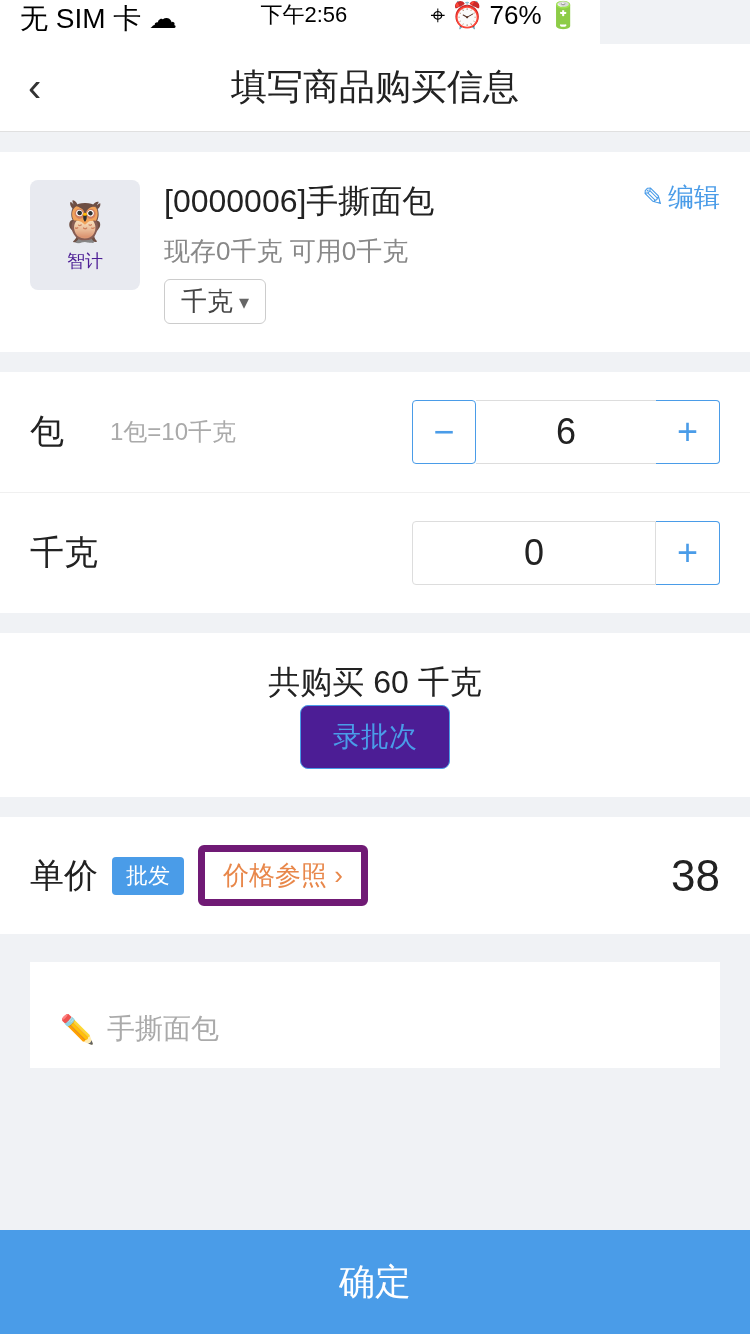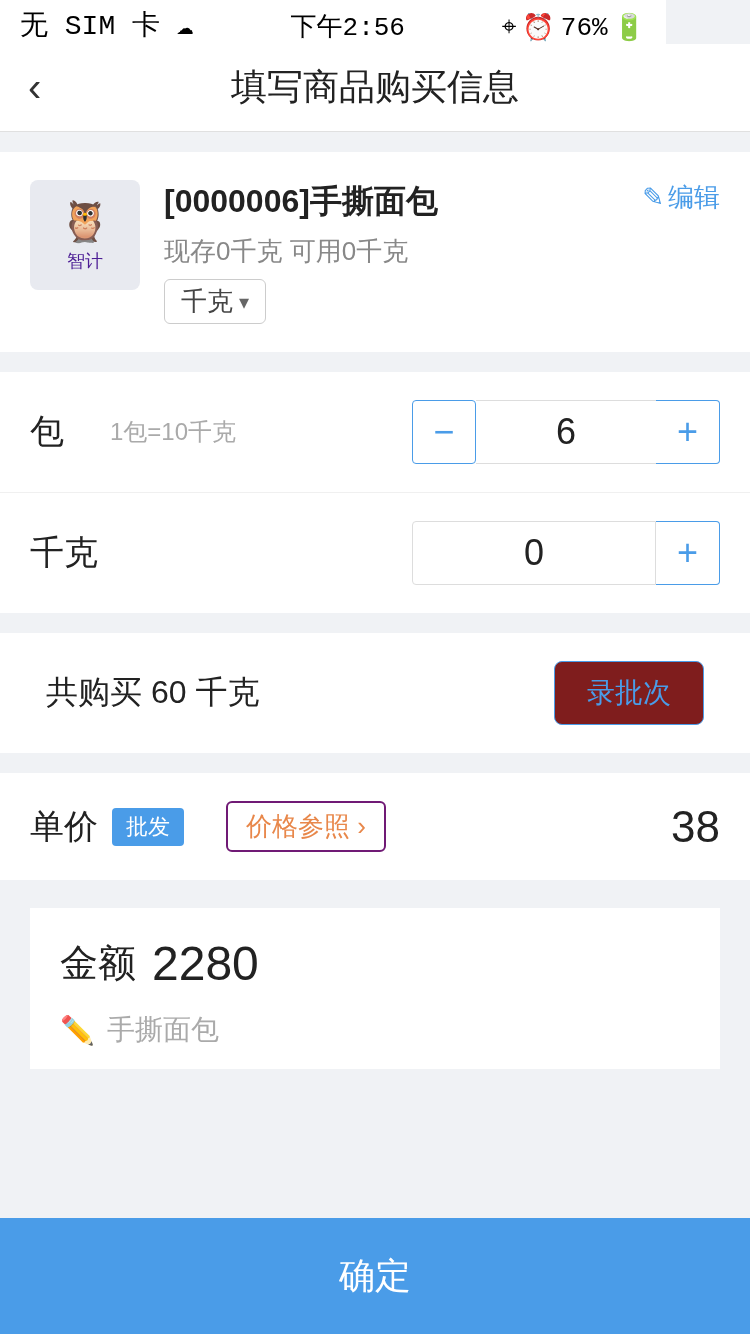--- a/index.html
+++ b/index.html
@@ -7,39 +7,38 @@
     body {
       width: 750px;
       min-height: 1334px;
       font-family: -apple-system, "PingFang SC", "Helvetica Neue", sans-serif;
       background: #f0f2f5;
       position: relative;
     }
 
     
     .status-bar {
-      width: 666px;
+      width: 600px;
       height: 44px;
       background: #fff;
       display: flex;
-      align-items: flex-end;
+      align-items: flex-start;
       justify-content: space-between;
       padding: 0 20px;
       font-size: 28px;
-      font-family: Liberation Mono, monospace;
     }
     .status-left {
       font-size: 28px;
       color: #000;
       display: flex;
       align-items: center;
       gap: 8px;
     }
     .status-center {
-      font-size: 26px;
+      font-size: 22px;
       color: #000;
       font-weight: 400;
     }
     .status-right {
       display: flex;
       align-items: center;
       gap: 6px;
       font-size: 26px;
       color: #000;
     }
@@ -96,21 +95,21 @@
       font-size: 18px;
       color: #4c1d95;
       margin-top: 4px;
     }
     .product-info {
       flex: 1;
     }
     .product-name {
       font-size: 32px;
       color: #222;
-      font-weight: 700;
+      font-weight: 400;
       margin-bottom: 10px;
     }
     .product-stock {
       font-size: 26px;
       color: #888;
       margin-bottom: 10px;
     }
     .product-unit-row {
       display: flex;
       align-items: center;
@@ -210,36 +209,37 @@
       display: flex;
       align-items: center;
       justify-content: center;
       border-radius: 4px 0 0 4px;
     }
 
     
     .summary-row {
       background: #fff;
       margin-top: 20px;
-      padding: 28px 46px;
+      padding: 28px 30px;
       display: flex;
       align-items: center;
       justify-content: space-between;
+      flex-direction: column;
     }
     .summary-text {
       font-size: 32px;
       color: #222;
     }
     .batch-btn {
       border: 1px solid #4a9ce8;
       border-radius: 8px;
       padding: 12px 32px;
       font-size: 28px;
       color: #4a9ce8;
-      background: #7f1d1d;
+      background: #4c1d95;
       cursor: pointer;
     }
 
     
     .price-section {
       background: #fff;
       margin-top: 20px;
       padding: 28px 30px;
     }
     .price-row {
@@ -252,30 +252,29 @@
       color: #222;
     }
     .price-badge {
       background: #4a9ce8;
       color: #fff;
       font-size: 22px;
       padding: 4px 14px;
       border-radius: 4px;
     }
     .price-ref-btn {
-      border: 2px solid #701a75;
+      border: 7px solid #701a75;
       border-radius: 6px;
       padding: 6px 18px;
       font-size: 26px;
       color: #e8874a;
       display: flex;
       align-items: center;
       gap: 4px;
       cursor: pointer;
-      margin-left: 28px;
     }
     .price-value {
       margin-left: auto;
       font-size: 44px;
       color: #222;
       font-weight: 400;
     }
 
     
     .amount-section {
@@ -312,21 +311,21 @@
       background: #f0f2f5;
       min-height: 320px;
     }
 
     
     .confirm-btn {
       position: fixed;
       bottom: 0;
       left: 0;
       width: 750px;
-      height: 116px;
+      height: 104px;
       background: #4a9ce8;
       color: #fff;
       font-size: 36px;
       display: flex;
       align-items: center;
       justify-content: center;
       cursor: pointer;
       margin-top: 16px;
     }
 
@@ -408,24 +407,20 @@
   <div class="price-row">
     <span class="price-label">单价</span>
     <span class="price-badge">批发</span>
     <div class="price-ref-btn">价格参照 ›</div>
     <span class="price-value">38</span>
   </div>
 </div>
 
 <div class="amount-section">
   <div style="background:#fff; padding: 28px 30px 20px;">
-    <div class="amount-row">
-      <span style="font-size:38px;color:#222;">金额</span>
-      <span class="amount-value">2280</span>
-    </div>
     <div class="note-row">
       <span class="pencil-icon">✏️</span>
       <span>手撕面包</span>
     </div>
   </div>
   <div class="content-area"></div>
 </div>
 
 <div class="confirm-btn">
   <span>确定</span>

